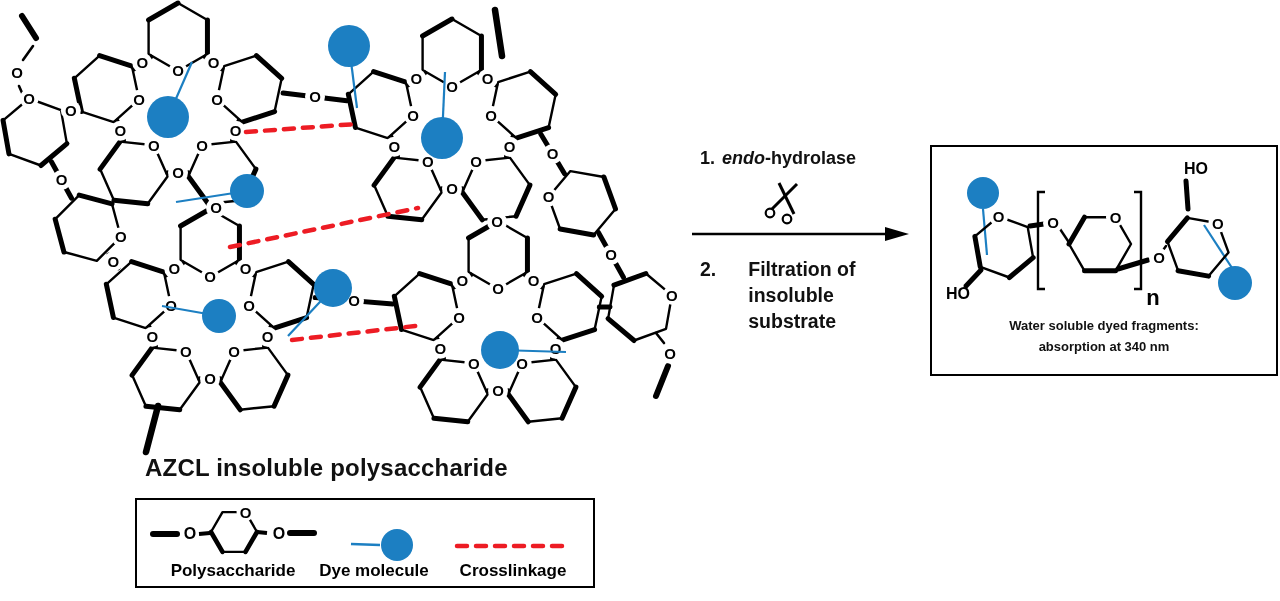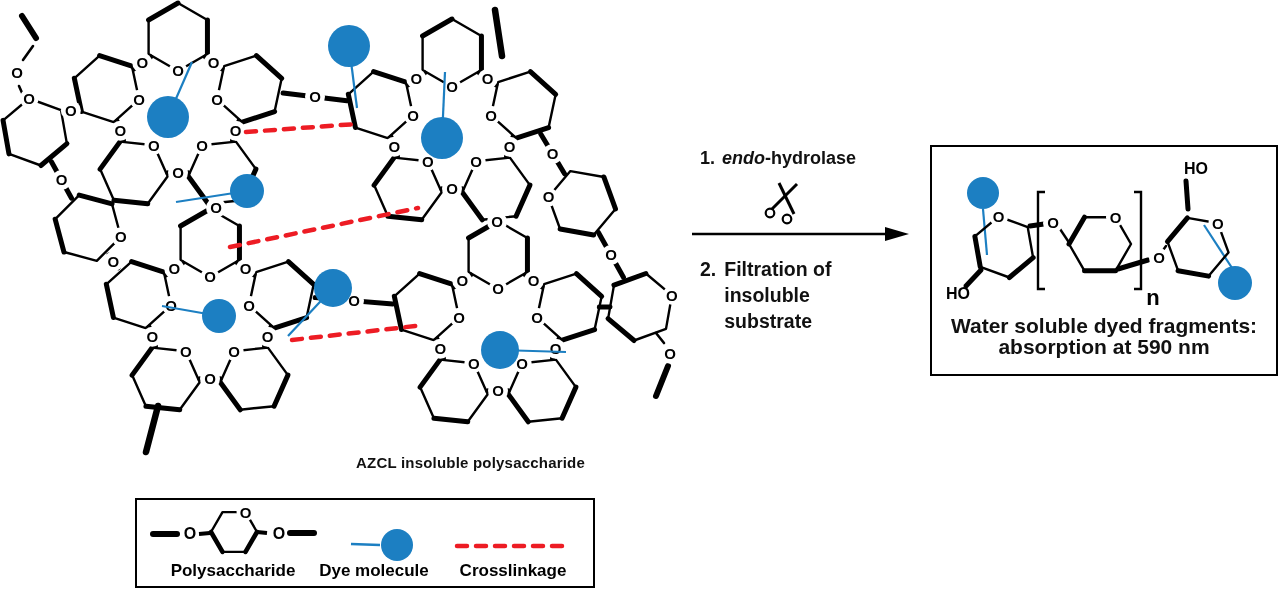--- a/index.html
+++ b/index.html
@@ -1,27 +1,27 @@
 <!DOCTYPE html>
 <html><head>
 <meta charset="utf-8">
 <style>
   html,body{margin:0;padding:0;background:#fff;}
   body{width:1280px;height:601px;font-family:"Liberation Sans",sans-serif;color:#111;}
   #stage{position:relative;width:1280px;height:601px;overflow:hidden;background:#fff;}
   .abs{position:absolute;}
-  #azcl-label{left:145px;top:454px;width:440px;text-align:right;font-size:15px;font-weight:bold;letter-spacing:.2px;}
+  #azcl-label{left:145px;top:454px;width:440px;text-align:left;font-size:24px;font-weight:bold;letter-spacing:.2px;}
   #step1{left:700px;top:148px;font-size:18px;font-weight:bold;white-space:nowrap;}
   #step1 em{font-style:italic;font-weight:bold;}
   #step1 .num{margin-right:7px;}
   #step2{left:700px;top:256px;display:flex;font-size:19.5px;font-weight:bold;line-height:26px;}
   #step2 .num{margin-right:8px;}
-  #step2 .txt{width:126px;}
+  #step2 .txt{width:126px;margin-left:24px;}
   #product-box{left:930px;top:145px;width:344px;height:227px;border:2px solid #000;background:#fff;}
-  #product-caption{left:0;right:0;top:168px;text-align:center;font-weight:bold;font-size:21px;line-height:21px;}
+  #product-caption{left:0;right:0;top:168px;text-align:center;font-weight:bold;font-size:13px;line-height:21px;}
   #legend-box{left:135px;top:498px;width:456px;height:86px;border:2px solid #000;background:#fff;}
   svg text{font-family:"Liberation Sans",sans-serif;}
 </style>
 </head>
 <body>
 
 <div id="stage">
 
   <svg id="network" class="abs" style="left:0;top:0" width="690" height="460" viewBox="0 0 690 460">
       <g>
@@ -400,21 +400,21 @@
           <text x="227" y="116.4" text-anchor="middle" font-size="15" font-weight="600" fill="#000000">O</text>
         </g>
       <path d="M113,45 L106,45 L106,142 L113,142" fill="none" stroke="#000" stroke-width="2.4"></path>
       <path d="M202,45 L209,45 L209,142 L202,142" fill="none" stroke="#000" stroke-width="2.4"></path>
       <text x="26" y="152" text-anchor="middle" font-size="16" font-weight="bold">HO</text>
       <text x="264" y="27" text-anchor="middle" font-size="16" font-weight="bold">HO</text>
       <text x="221" y="158" text-anchor="middle" font-size="22" font-weight="bold">n</text>
     </svg>
     <div id="product-caption" class="abs">
       <div>Water soluble dyed fragments:</div>
-      <div>absorption at 590 nm</div>
+      <div>absorption at 340 nm</div>
     </div>
   </div>
 
   <div id="legend-box" class="abs">
     <svg width="452" height="82" viewBox="0 0 452 82">
       <g>
         <line x1="16" y1="34" x2="40" y2="34" stroke="#000" stroke-width="6" stroke-linecap="round"></line>
         <text x="53" y="39" text-anchor="middle" font-size="16" font-weight="600">O</text>
         <line x1="62" y1="34" x2="73" y2="33" stroke="#000" stroke-width="4"></line>
         <path d="M120,32 L108.5,12.1 L85.5,12.1 L74,32 L85.5,51.9 L108.5,51.9 Z" fill="none" stroke="#000" stroke-width="2.4" stroke-linejoin="round"></path>

